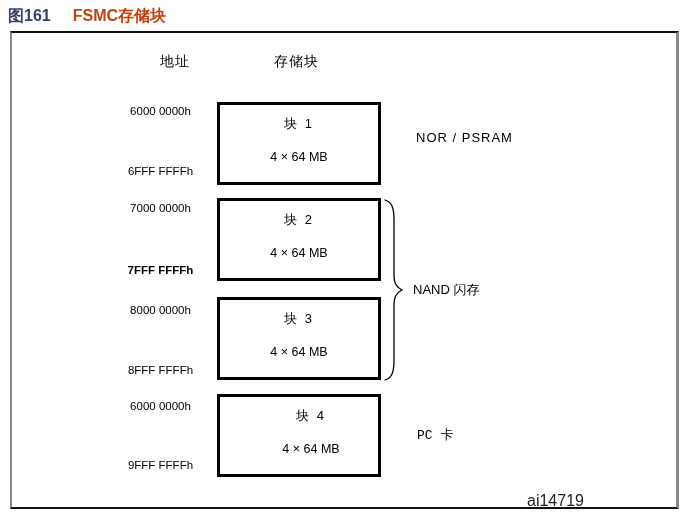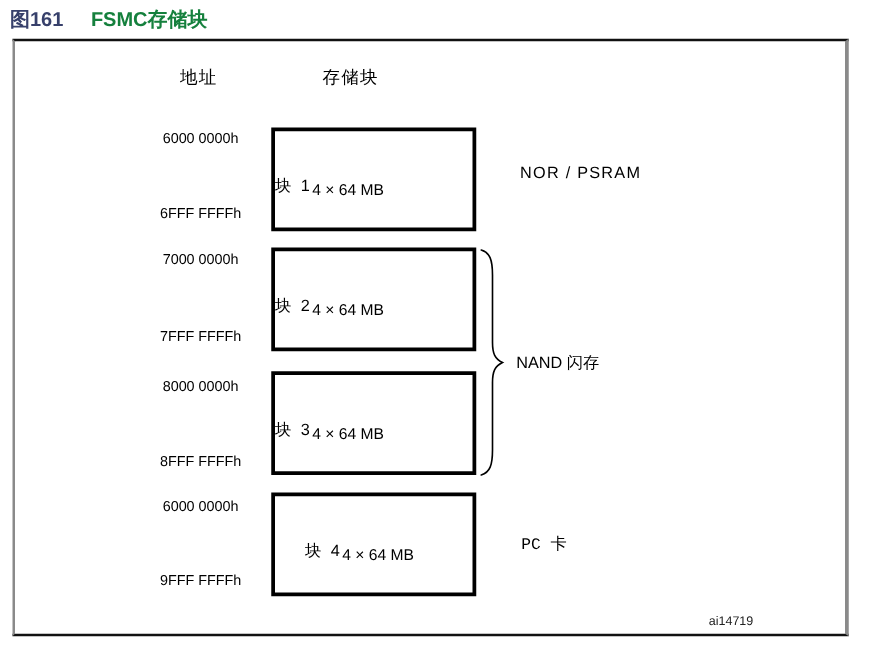--- a/index.html
+++ b/index.html
@@ -21,55 +21,56 @@
     left: 8px;
     top: 6px;
     font-size: 16px;
     font-weight: bold;
     white-space: nowrap;
   }
   .fig-label {
     color: var(--fig-label-color, #37406b);
   }
   .fig-title {
-    color: #15803d;
+    color: #c2410c;
     margin-left: 22px;
   }
   .frame {
     position: absolute;
     left: 10px;
     top: 31px;
     width: 669px;
     height: 478px;
     box-sizing: border-box;
     border-top: 2px solid #111111;
     border-bottom: 2px solid #111111;
     border-left: 2px solid var(--frame-side-color, #8a8a8a);
     border-right: 3px solid var(--frame-side-color, #8a8a8a);
     background: #ffffff;
   }
   .col-hdr {
     position: absolute;
     font-size: 14px;
     white-space: nowrap;
     letter-spacing: 1px;
+    margin-left: 16px;
   }
   .hdr-address   { left: 144px; top: 53px; }
   .hdr-block     { left: 258px; top: 53px; text-align: center; }
   .hdr-memtype   { left: 392px; top: 53px; }
   .mem-block {
     position: absolute;
     left: 217px;
     width: 164px;
     height: 83px;
     box-sizing: border-box;
     border: 3px solid #000000;
     background: #ffffff;
     display: flex;
-    flex-direction: row;
+    flex-direction: column;
     align-items: center;
   }
   .blk-1 { top: 102px; }
   .blk-2 { top: 198px; }
   .blk-3 { top: 297px; }
   .blk-4 { top: 394px; padding-left: 24px; }
   .blk-name {
     margin-top: 10px;
     font-size: 13px;
     letter-spacing: 2px;
@@ -84,21 +85,21 @@
     position: absolute;
     left: 116px;
     width: 89px;
     text-align: center;
     font-size: 11.5px;
     white-space: nowrap;
   }
   .addr-1s { top: 105px; }
   .addr-1e { top: 165px; }
   .addr-2s { top: 202px; }
-  .addr-2e { top: 264px; }
+  .addr-2e { top: 264px; font-weight: bold; }
   .addr-3s { top: 304px; }
   .addr-3e { top: 364px; }
   .addr-4s { top: 400px; }
   .addr-4e { top: 459px; }
   .type-label {
     position: absolute;
     font-size: 13px;
     white-space: nowrap;
   }
   .type-nor  { left: 416px; top: 130px; letter-spacing: 1px; }
@@ -106,23 +107,22 @@
   .type-pc   { left: 417px; top: 426px; font-family: Liberation Mono, monospace; }
   .brace {
     position: absolute;
     left: 382px;
     top: 198px;
   }
   .watermark {
     position: absolute;
     left: 527px;
     top: 492px;
-    font-size: 10px;
+    font-size: 16px;
     color: #222222;
-    margin-left: 40px;
   }
 </style>
 </head>
 <body>
 
 <div class="page">
 
   <div class="fig-caption">
     <span class="fig-label">图161</span><span class="fig-title">FSMC存储块</span>
   </div>

